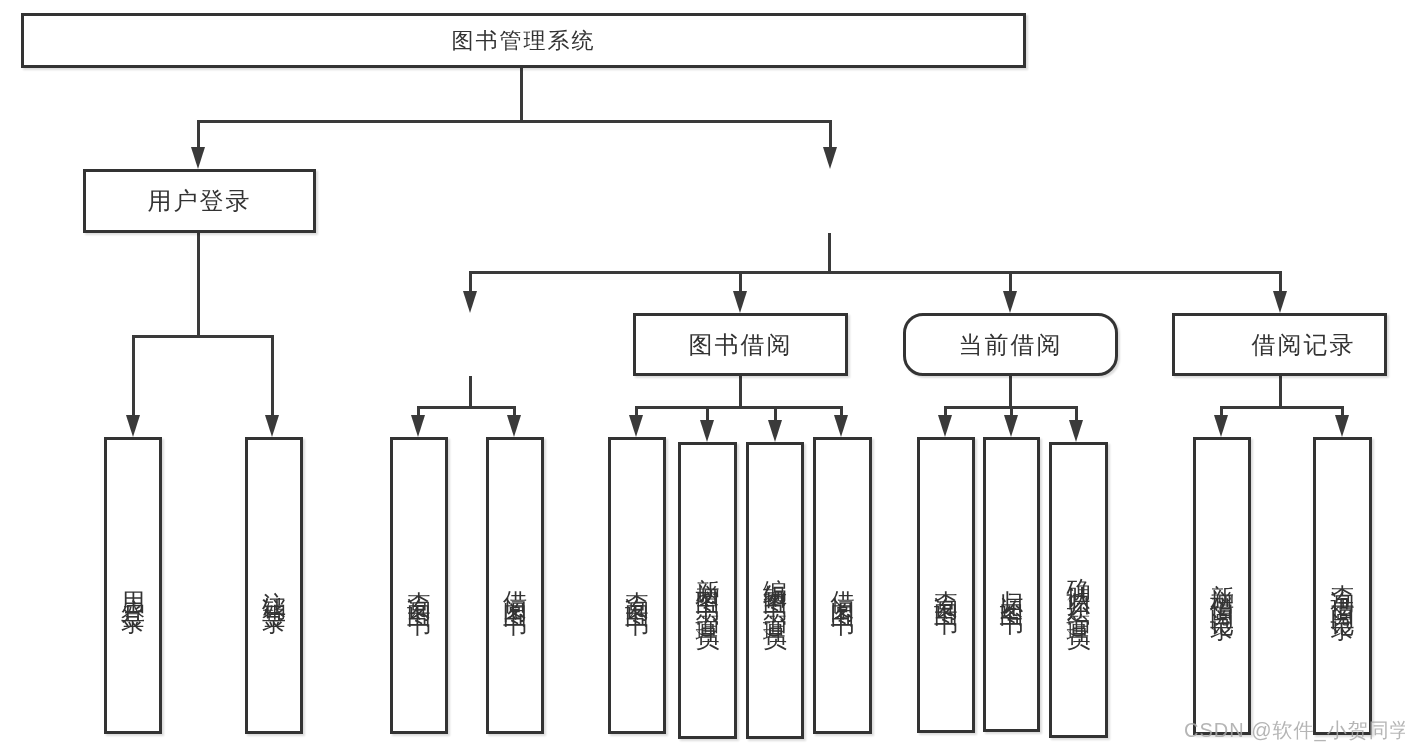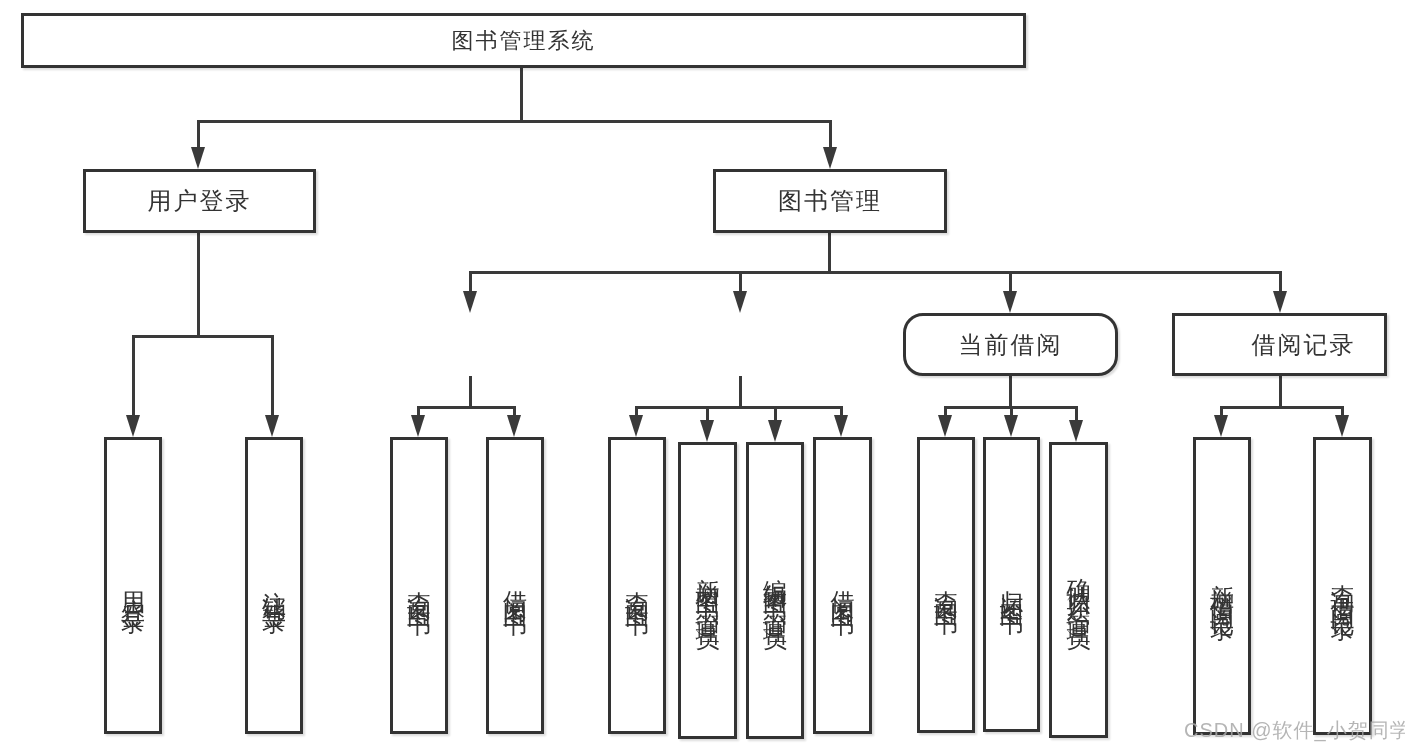--- a/index.html
+++ b/index.html
@@ -59,22 +59,22 @@
   }
 </style>
 </head>
 <body>
 
 <div class="canvas">
 
   <div class="hbox" style="left:21px;top:13px;width:1005px;height:55px;">图书管理系统</div>
 
   <div class="hbox lv23" style="left:83px;top:169px;width:233px;height:64px;">用户登录</div>
-  <div class="hbox lv23" style="left:713px;top:169px;width:234px;height:64px;">图书管理</div>
 
+  <div class="hbox lv23" style="left:633px;top:313px;width:215px;height:63px;">图书借阅</div>
   <div class="hbox lv23" style="left:903px;top:313px;width:215px;height:63px;border-radius:20px;">当前借阅</div>
   <div class="hbox lv23" style="left:1172px;top:313px;width:215px;height:63px;padding-left:48px;">借阅记录</div>
 
   <div class="vbox" style="left:104px;top:437px;width:58px;height:297px;">用户登录</div>
   <div class="vbox" style="left:245px;top:437px;width:58px;height:297px;">注销登录</div>
 
   <div class="vbox" style="left:390px;top:437px;width:58px;height:297px;">查询图书</div>
   <div class="vbox" style="left:486px;top:437px;width:58px;height:297px;">借阅图书</div>
 
   <div class="vbox" style="left:608px;top:437px;width:58px;height:297px;">查询图书</div>

